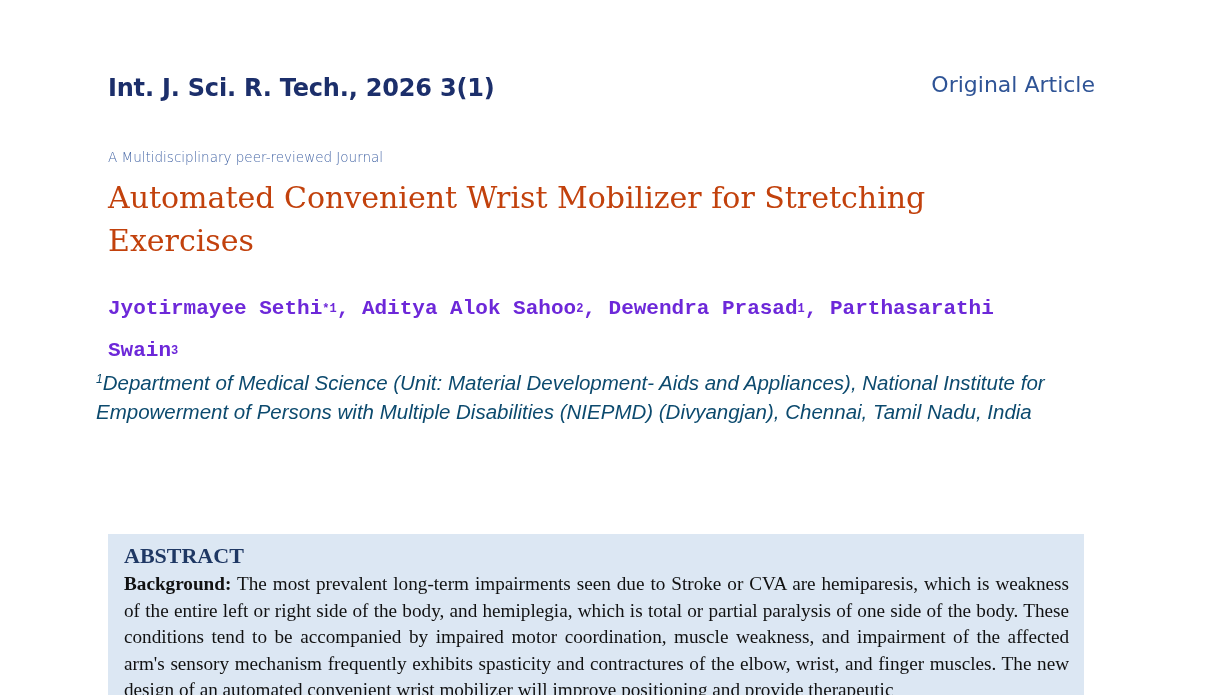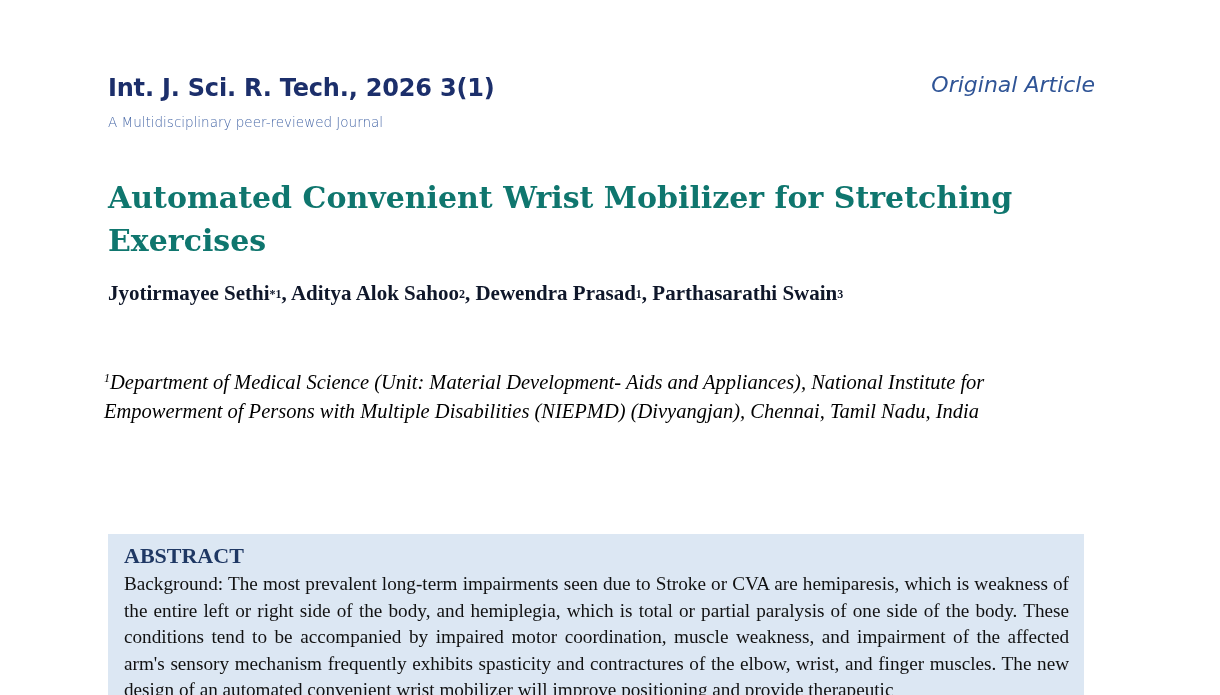--- a/index.html
+++ b/index.html
@@ -5,61 +5,61 @@
     html, body { margin: 0; padding: 0; background: #ffffff; }
     body { width: 1220px; height: 695px; overflow: hidden; position: relative; }
     .page { position: absolute; left: 0; top: 0; width: 1220px; height: 522px; background: #fff; }
     .journal-title {
       position: absolute; left: 108px; top: 74px;
       font-family: "DejaVu Sans", sans-serif; font-weight: bold;
       font-size: 24px; color: #1c2f6b; letter-spacing: -0.2px; white-space: nowrap;
     }
     .journal-sub {
       position: absolute; left: 108px; font-family: "DejaVu Sans", sans-serif;
-      font-size: 13.5px; color: #4a6aa8; white-space: nowrap; font-weight: 300;
+      font-size: 13.5px; color: #4a6aa8; white-space: nowrap; font-weight: 300; margin-top: 35px;
     }
     .journal-sub.l1 { top: 114px; }
     .journal-sub.l2 { top: 135px; }
     .article-type {
       position: absolute; right: 125px; top: 72px;
-      font-family: "DejaVu Sans", sans-serif; font-style: italic;
+      font-family: "DejaVu Sans", sans-serif; 
       font-size: 22px; color: #2f5496; white-space: nowrap;
     }
     .paper-title {
       position: absolute; left: 108px; top: 176px; width: 960px;
-      font-family: "DejaVu Serif", serif; font-weight: bold;
-      font-size: 30px; line-height: 43px; color: #0f766e;
+      font-family: "DejaVu Serif", serif; font-weight: normal;
+      font-size: 30px; line-height: 43px; color: #c2410c;
     }
     .authors {
-      position: absolute; left: 108px; top: 273px; width: 960px;
-      font-family: Liberation Serif, serif; font-weight: bold;
-      font-size: 21px; line-height: 41px; color: #0f172a;
+      position: absolute; left: 108px; top: 288px; width: 960px;
+      font-family: Liberation Mono, monospace; font-weight: bold;
+      font-size: 21px; line-height: 41px; color: #6d28d9;
     }
     .authors sup { font-size: 12px; vertical-align: 2px; }
     .affils {
-      position: absolute; left: 104px; top: 368px; width: 980px;
-      font-family: Liberation Serif, serif; font-style: italic;
-      font-size: 20.5px; line-height: 29px; color: #000000;
+      position: absolute; left: 96px; top: 368px; width: 980px;
+      font-family: Liberation Sans, sans-serif; font-style: italic;
+      font-size: 20.5px; line-height: 29px; color: #0c4a6e;
     }
     .affils sup { font-size: 12px; vertical-align: 7px; line-height: 0; }
     .abstract-box {
       position: absolute; left: 108px; top: 534px; width: 976px; height: 180px;
       background: #dce7f3;
     }
     .abstract-heading {
       position: absolute; left: 16px; top: 9px;
       font-family: "Liberation Serif", serif; font-weight: bold;
       font-size: 22px; color: #1f3864; text-align: right;
     }
     .abstract-body {
       position: absolute; left: 16px; top: 37px; width: 945px;
       font-family: "Liberation Serif", serif; font-size: 19.2px;
       line-height: 26.5px; color: #111; text-align: justify;
     }
-    .abstract-body b { font-weight: normal; }
+    .abstract-body b { font-weight: bold; }
   </style>
 </head>
 <body>
 
 <div class="page">
 
   <div class="journal-title">Int. J. Sci. R. Tech., 2026 3(1)</div>
   <div class="journal-sub l1">A Multidisciplinary peer-reviewed Journal</div>
   <div class="article-type">Original Article</div>
 

